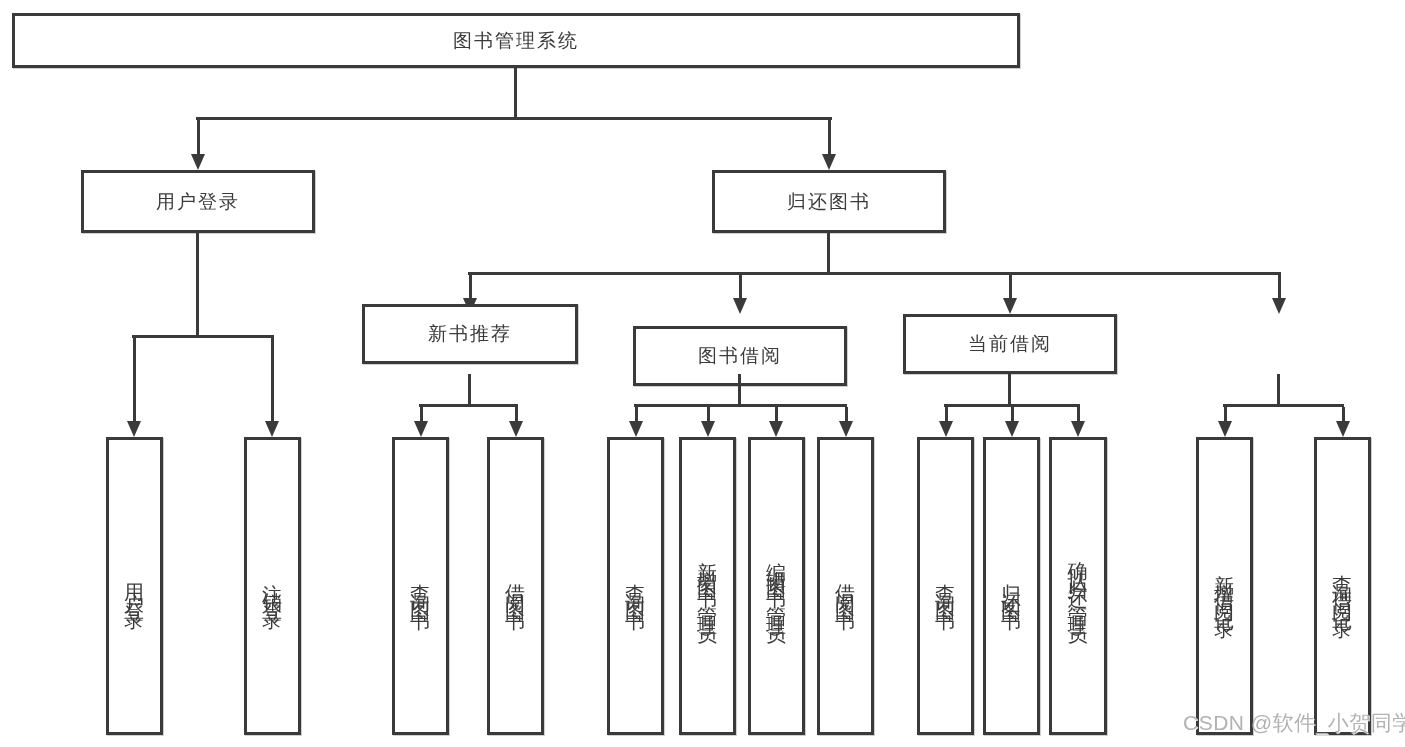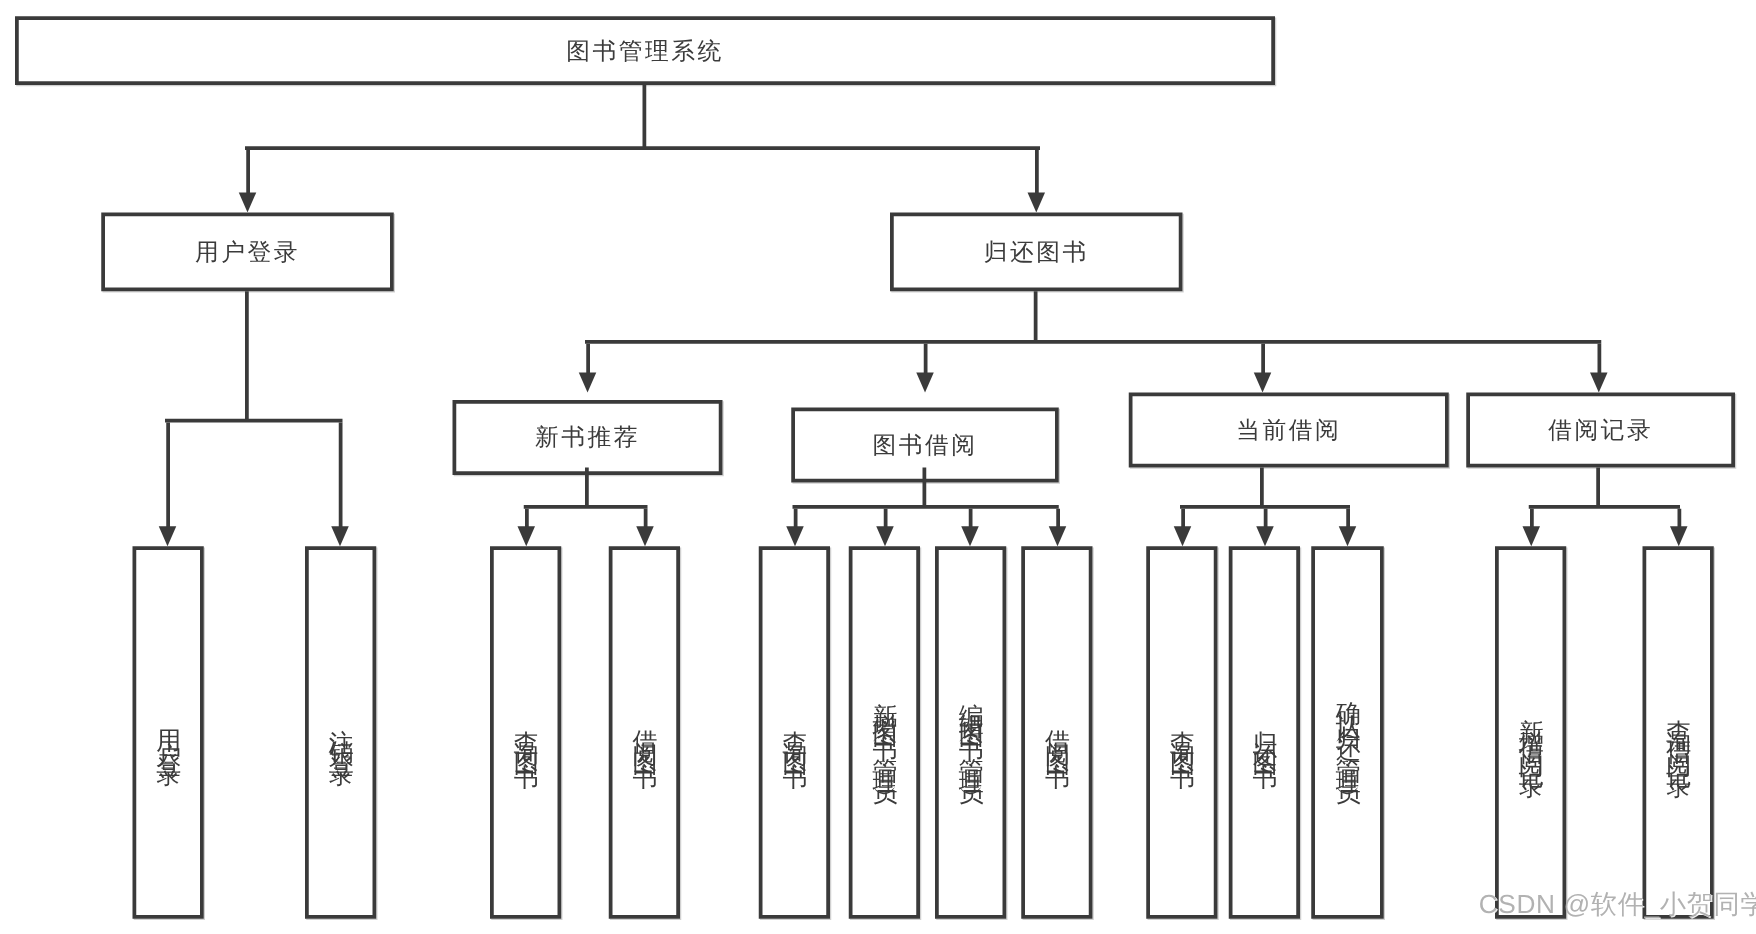--- a/index.html
+++ b/index.html
@@ -118,31 +118,28 @@
   </div>
   <div class="arrow" style="left:1003px; top:275px; height:39px;">
     <div class="shaft"></div>
       <div class="head"></div>
   </div>
   <div class="arrow" style="left:1272px; top:275px; height:39px;">
     <div class="shaft"></div>
       <div class="head"></div>
   </div>
 
-  <div class="box h" style="left:362px; top:320px; width:216px; height:60px;">
+  <div class="box h" style="left:362px; top:304px; width:216px; height:60px;">
     <span class="label">新书推荐</span>
   </div>
   <div class="box h" style="left:633px; top:326px; width:214px; height:60px;">
     <span class="label">图书借阅</span>
   </div>
-  <div class="box h" style="left:903px; top:314px; width:256px; height:60px;">
+  <div class="box h" style="left:903px; top:314px; width:214px; height:60px;">
     <span class="label">当前借阅</span>
-  </div>
-  <div class="box h" style="left:1173px; top:314px; width:215px; height:60px;">
-    <span class="label">借阅记录</span>
   </div>
 
   <div class="vline" style="left:468px; top:374px; height:31px;"></div>
   <div class="hline" style="left:419px; top:404px; width:99px;"></div>
   <div class="arrow" style="left:414px; top:407px; height:30px;">
     <div class="shaft"></div>
       <div class="head"></div>
   </div>
   <div class="arrow" style="left:509px; top:407px; height:30px;">
     <div class="shaft"></div>

